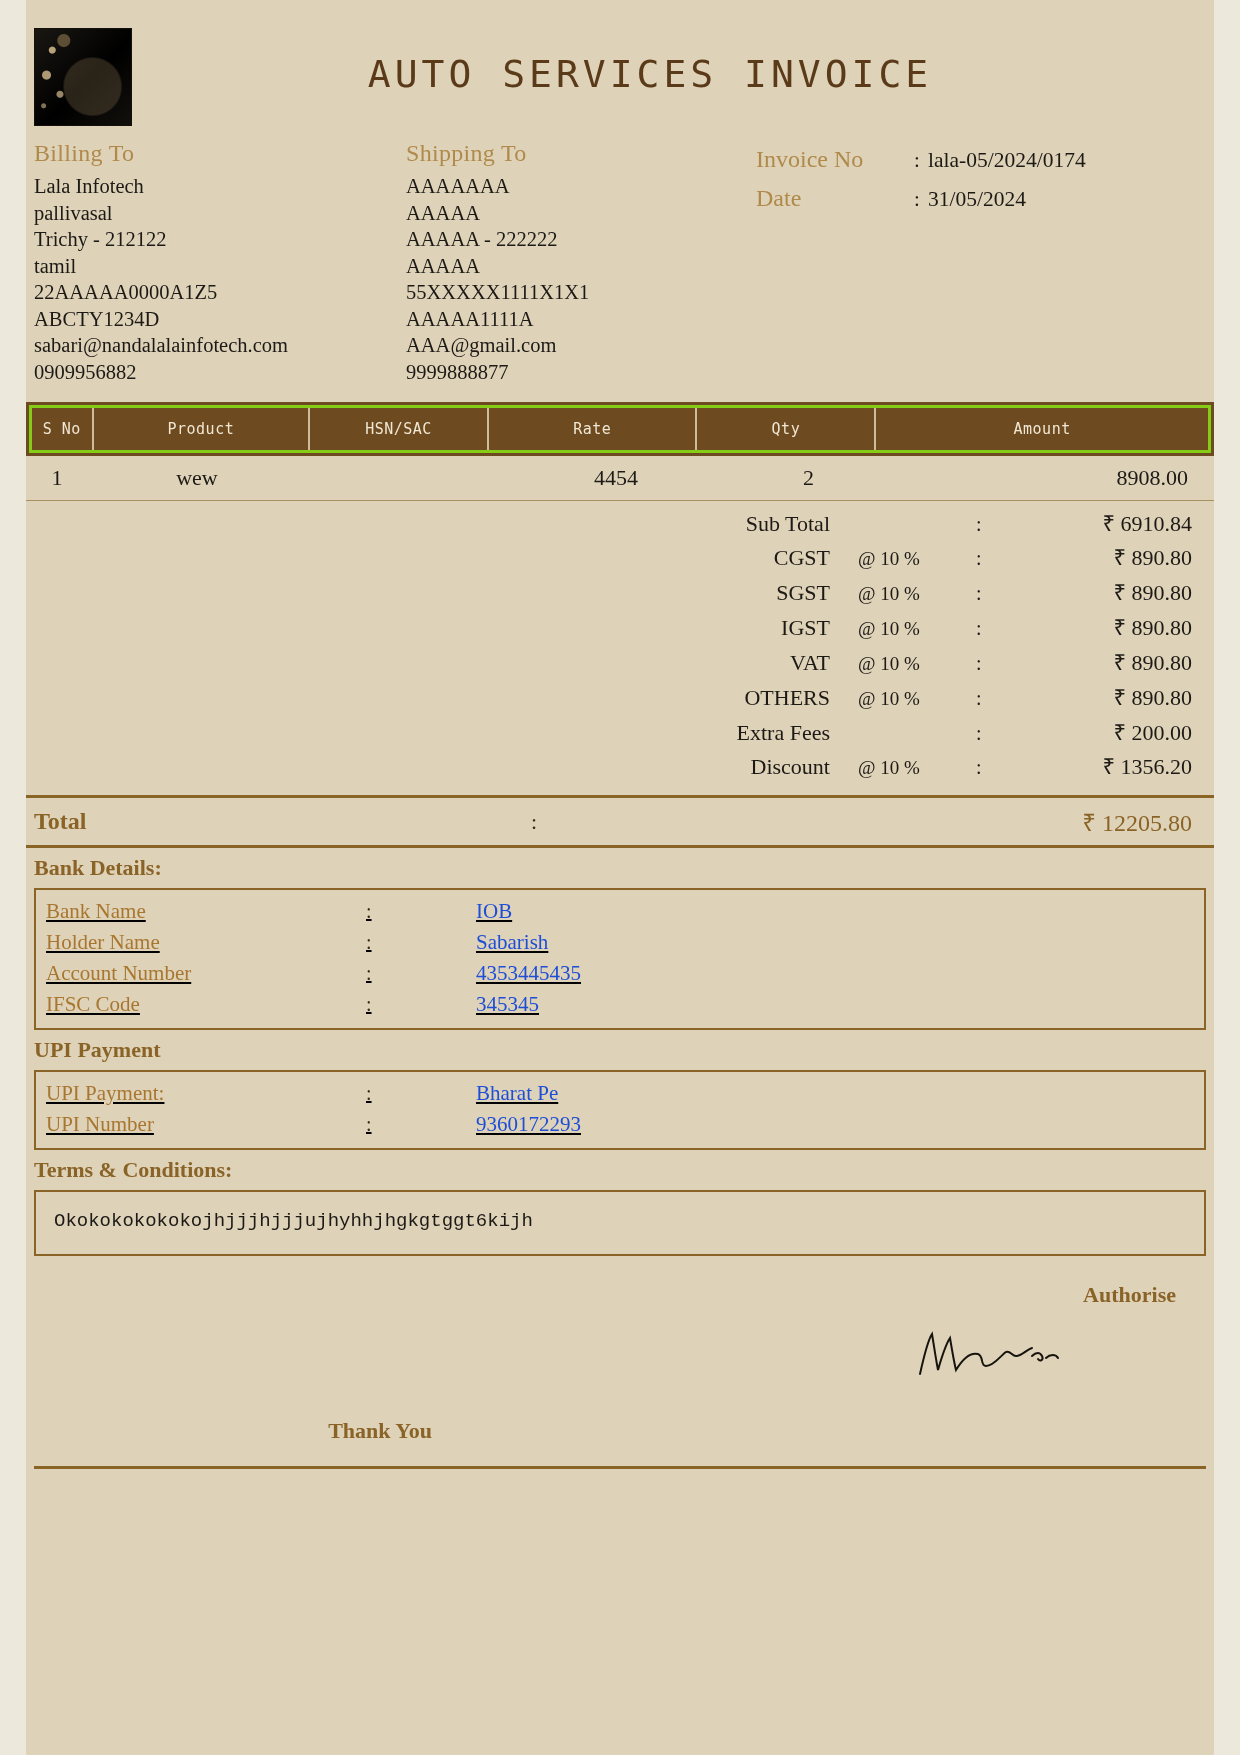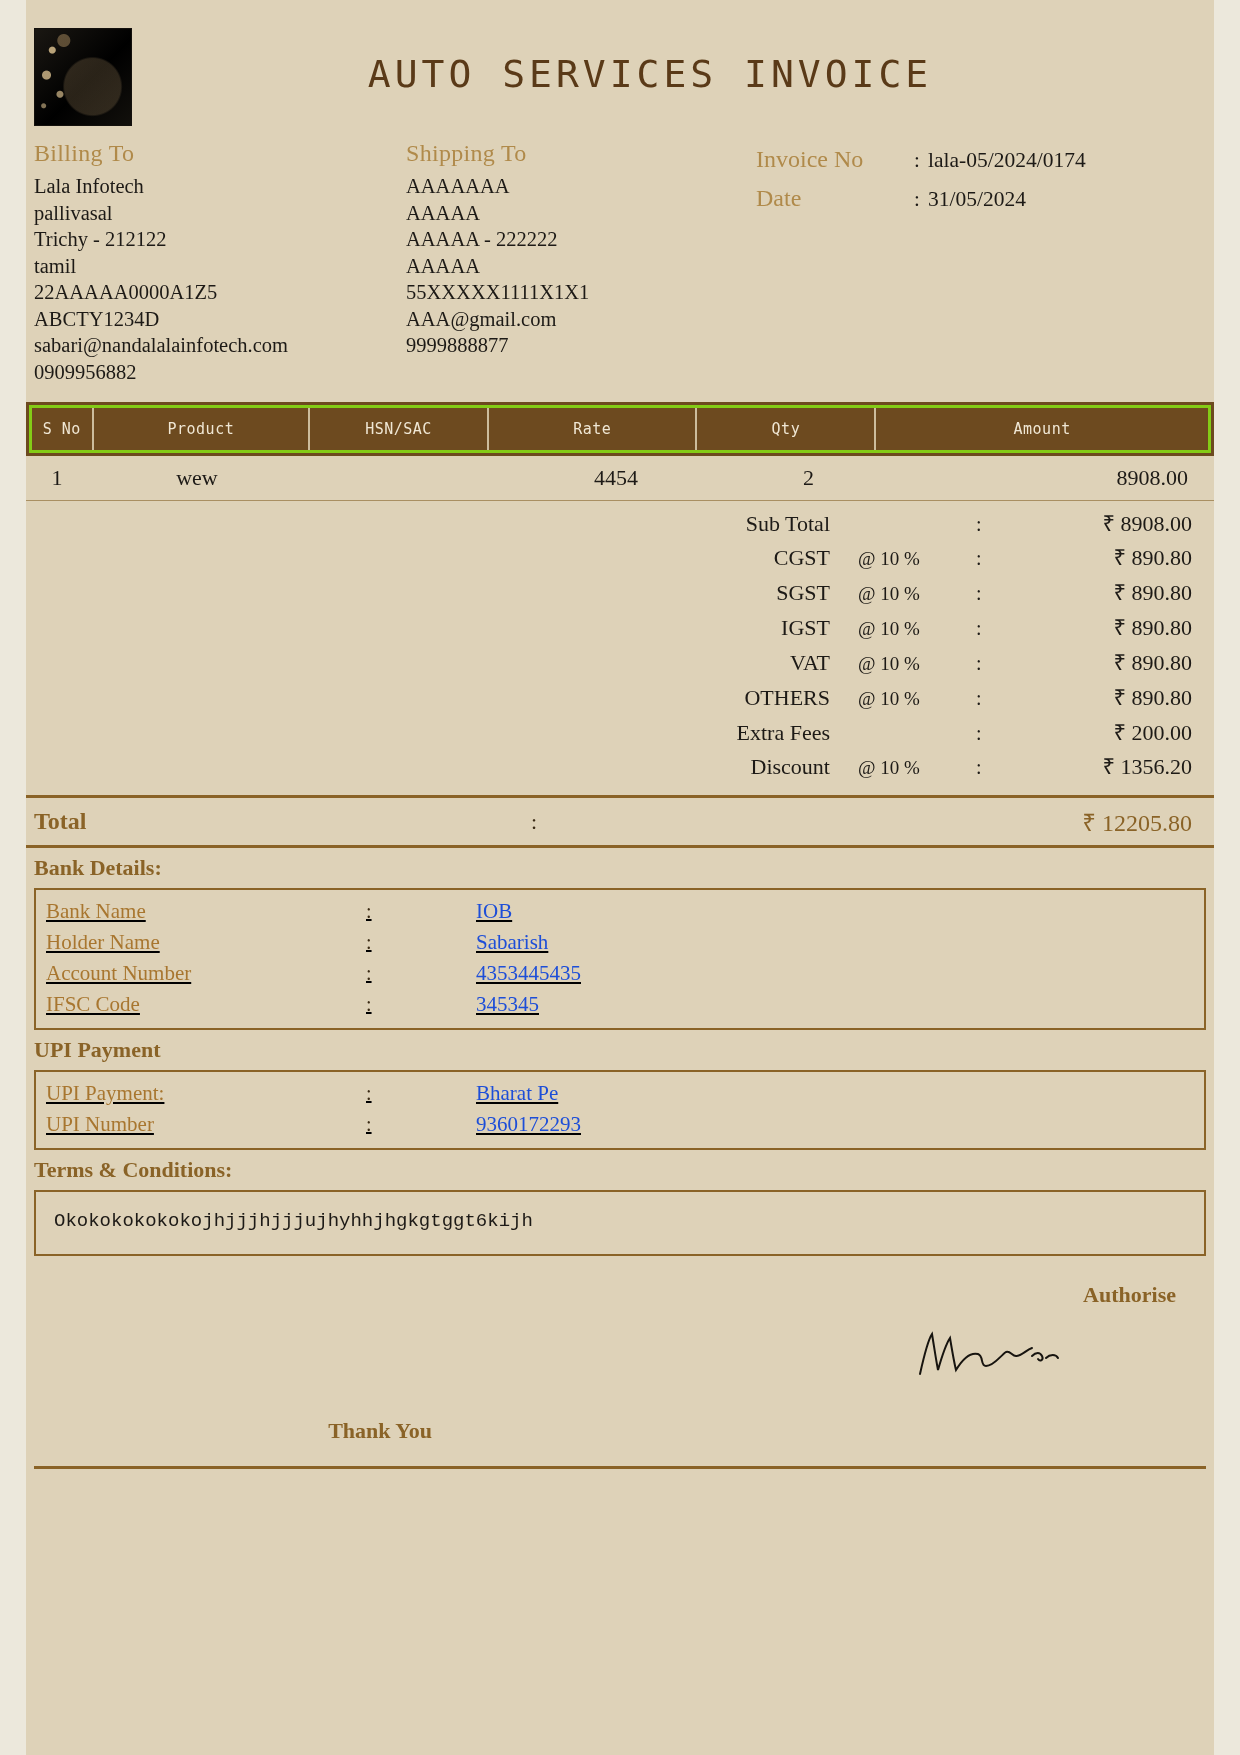--- a/index.html
+++ b/index.html
@@ -163,20 +163,21 @@
         <div class="party-line">0909956882</div>
       </div>
 
       <div class="col col-ship">
         <div class="party-head">Shipping To</div>
         <div class="party-line">AAAAAAA</div>
         <div class="party-line">AAAAA</div>
         <div class="party-line">AAAAA - 222222</div>
         <div class="party-line">AAAAA</div>
         <div class="party-line">55XXXXX1111X1X1</div>
+        <div class="party-line">AAAAA1111A</div>
         <div class="party-line">AAA@gmail.com</div>
         <div class="party-line">9999888877</div>
       </div>
 
       <div class="col col-meta">
         <div class="meta-row">
           <span class="meta-label">Invoice No</span>
           <span class="meta-colon">:</span>
           <span class="meta-val">lala-05/2024/0174</span>
         </div>
@@ -210,21 +211,21 @@
         <div class="td amt c-amt">8908.00</div>
       </div>
     </div>
 
     <div class="totals">
 
       <div class="trow">
         <span class="t-label">Sub Total</span>
         <span class="t-pct"></span>
         <span class="t-colon">:</span>
-        <span class="t-amt">₹ 8908.00</span>
+        <span class="t-amt">₹ 6910.84</span>
       </div>
 
       <div class="trow">
         <span class="t-label">CGST</span>
         <span class="t-pct">@ 10 %</span>
         <span class="t-colon">:</span>
         <span class="t-amt">₹ 890.80</span>
       </div>
 
       <div class="trow">

